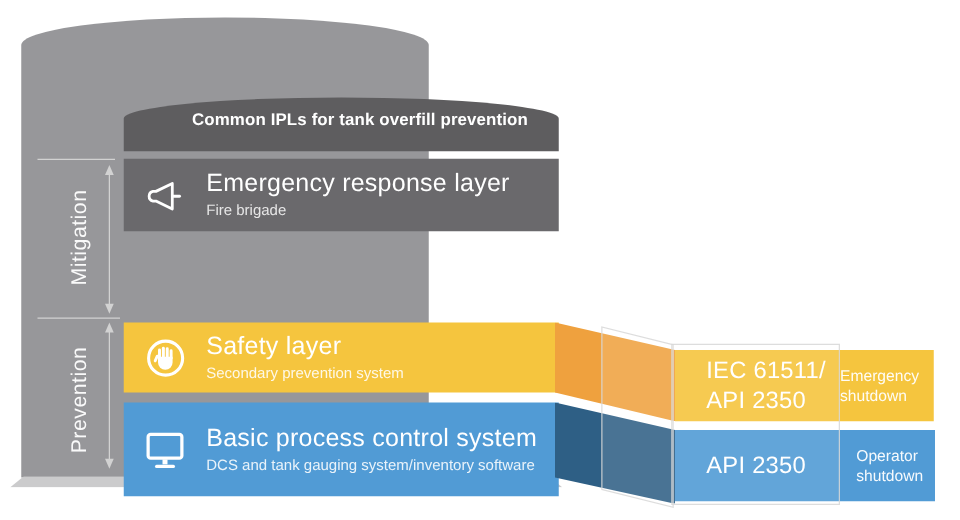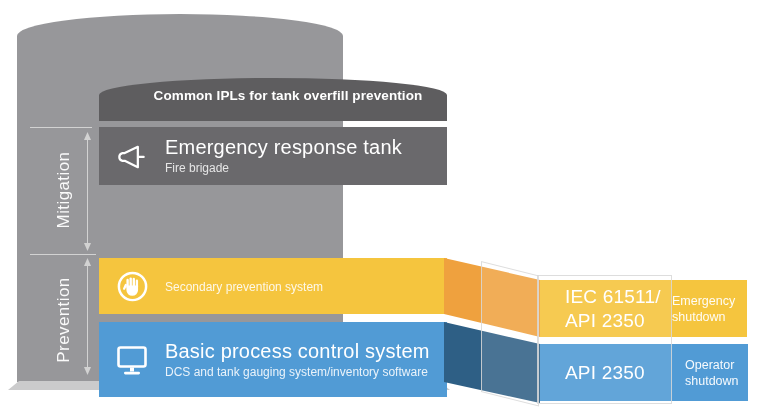--- a/index.html
+++ b/index.html
@@ -129,41 +129,42 @@
   </div>
 
   <div class="abs band gray1">
     <span class="iconbox">
       <svg width="33" height="27" viewBox="0 0 34 27">
         <path d="M9 10 H6.6 a4.1 4.1 0 0 0 0 8 H9 l13.5 6.5 V3.5 Z" fill="none" stroke="#fff" stroke-width="2.3" stroke-linejoin="round"></path>
         <line x1="23.5" y1="14" x2="28.5" y2="14" stroke="#fff" stroke-width="2.3" stroke-linecap="round"></line>
       </svg>
     </span>
     <span class="txt">
-      <span class="t">Emergency response tank</span>
+      <span class="t">Emergency response layer</span>
       <span class="s">Fire brigade</span>
     </span>
   </div>
 
 
   <div class="abs band yellow">
     <span class="iconbox">
       <svg width="33" height="33" viewBox="0 0 32 32">
         <circle cx="16" cy="16" r="13.2" fill="none" stroke="#fff" stroke-width="2.4"></circle>
         <g fill="#fff">
           <rect x="10.1" y="8.6" width="2.3" height="9" rx="1.15"></rect>
           <rect x="13.1" y="7.2" width="2.3" height="10" rx="1.15"></rect>
           <rect x="16.1" y="7.6" width="2.3" height="9.6" rx="1.15"></rect>
           <rect x="19.1" y="9.2" width="2.3" height="8" rx="1.15"></rect>
           <rect x="7.6" y="13.2" width="2.2" height="6.2" rx="1.1" transform="rotate(24 8.7 16.3)"></rect>
           <path d="M10.1 15 h11.3 v4.4 a5.65 5.65 0 0 1 -5.65 5.65 a5.65 5.65 0 0 1 -5.65 -5.65 Z"></path>
         </g>
       </svg>
     </span>
     <span class="txt">
+      <span class="t">Safety layer</span>
       <span class="s">Secondary prevention system</span>
     </span>
   </div>
 
   <div class="abs band blue">
     <span class="iconbox">
       <svg width="34" height="32" viewBox="0 0 34 32">
         <rect x="3.5" y="3.5" width="27" height="19" rx="2" fill="none" stroke="#fff" stroke-width="2.6"></rect>
         <rect x="15" y="23.5" width="4" height="4" fill="#fff"></rect>
         <rect x="9" y="27.8" width="16" height="2.6" rx="1.3" fill="#fff"></rect>

